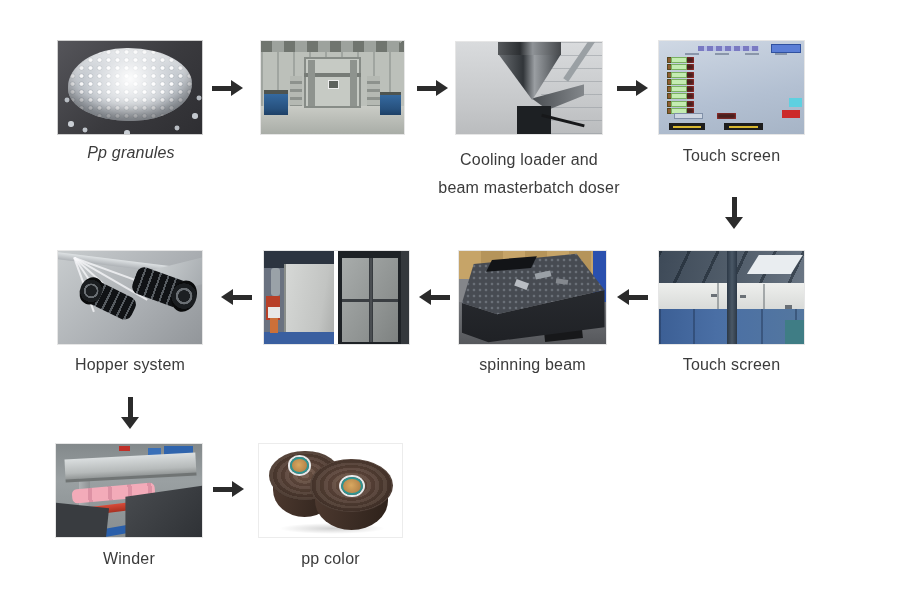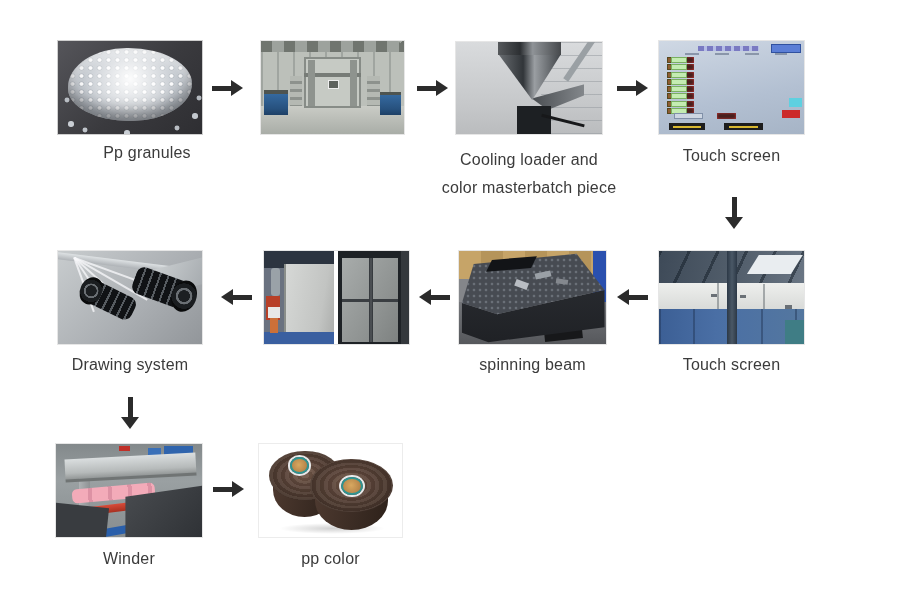--- a/index.html
+++ b/index.html
@@ -198,21 +198,21 @@
   #ph-onepiece{left:260px;top:40px;width:145px;height:95px;}
   #ph-hopper{left:455px;top:41px;width:148px;height:94px;}
   #ph-hmi{left:658px;top:40px;width:147px;height:95px;}
   #ph-drawing{left:57px;top:250px;width:146px;height:95px;}
   #ph-cooling{left:263px;top:250px;width:147px;height:95px;}
   #ph-spinning{left:458px;top:250px;width:149px;height:95px;}
   #ph-touch2{left:658px;top:250px;width:147px;height:95px;}
   #ph-winder{left:55px;top:443px;width:148px;height:95px;}
   #ph-ppyarn{left:258px;top:443px;width:145px;height:95px;}
 
-  #lb-granules{left:74px;top:143px;width:146px;}
+  #lb-granules{left:58px;top:143px;width:146px;font-style:italic;}
   #lb-onepiece{left:240px;top:143px;width:185px;}
   #lb-hopper{left:419px;top:146px;width:220px;}
   #lb-touch1{left:658px;top:146px;width:147px;}
   #lb-drawing{left:37px;top:355px;width:186px;}
   #lb-cooling{left:253px;top:355px;width:167px;}
   #lb-spinning{left:448px;top:355px;width:169px;}
   #lb-touch2{left:658px;top:355px;width:147px;}
   #lb-winder{left:55px;top:549px;width:148px;}
   #lb-ppyarn{left:258px;top:549px;width:145px;}
 
@@ -261,21 +261,21 @@
     <div class="hp-lines"></div>
     <div class="hp-pipe"></div>
     <div class="hp-chute"></div>
     <div class="hp-base"></div>
     <div class="hp-cone"></div>
     <div class="hp-cyl"></div>
     <div class="hp-cable"></div>
   </div>
   <div class="lbl two" id="lb-hopper">
     <span>Cooling loader and</span><br>
-    <span>color masterbatch piece</span>
+    <span>beam masterbatch doser</span>
   </div>
 
   <div class="ar right" id="ar3">
       <i class="stem"></i>
       <i class="head"></i>
     </div>
 
   <div class="photo hmi" id="ph-hmi">
     <div class="hmi-title"></div>
     <div class="hmi-btn-top"></div>
@@ -357,21 +357,21 @@
     <div class="yl yl1"></div>
     <div class="yl yl2"></div>
     <div class="yl yl3"></div>
     <div class="yl yl4"></div>
     <div class="yl yl5"></div>
     <div class="dw-plate"></div>
     <div class="dw-pink"></div>
     <div class="dw-r1"></div>
     <div class="dw-r2"></div>
   </div>
-  <div class="lbl" id="lb-drawing">Drawing system</div>
+  <div class="lbl" id="lb-drawing">Hopper system</div>
 
   <div class="ar left" id="ar6">
       <i class="stem"></i>
       <i class="head"></i>
     </div>
 
   <div class="photo cool" id="ph-cooling">
     <div class="cl-left">
       <i class="cl-bgl"></i>
         <i class="cl-ceill"></i>

